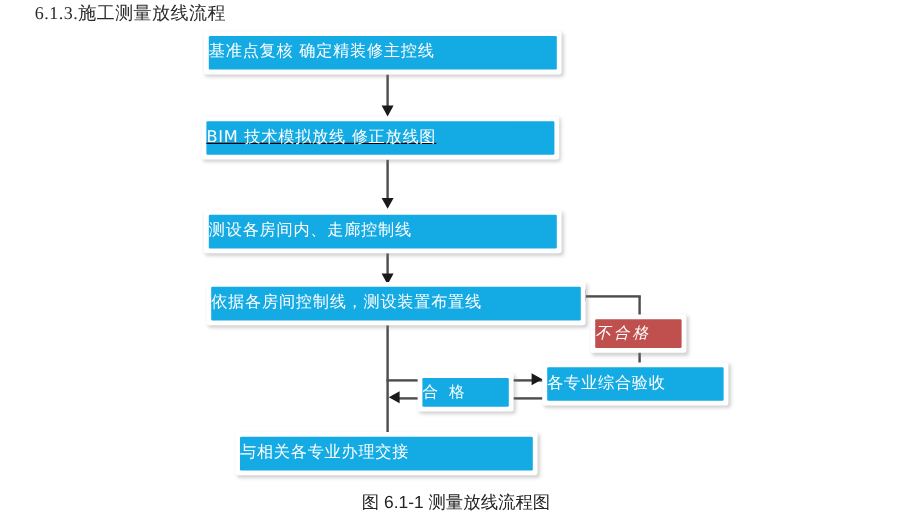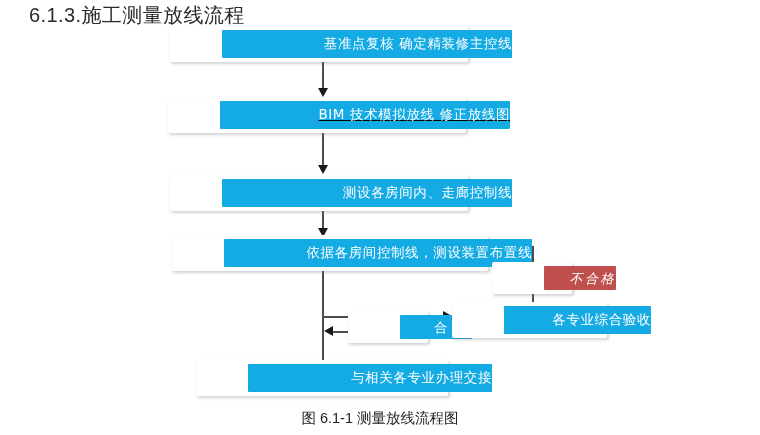--- a/index.html
+++ b/index.html
@@ -19,22 +19,22 @@
     position: absolute;
     left: 0; top: 0;
     width: 760px;
     height: 435px;
   }
 
   .heading {
     position: absolute;
     left: 29px;
     top: 2px;
-    font-family: Liberation Sans, sans-serif;
-    font-size: 20px;
+    font-family: Liberation Serif, serif;
+    font-size: 15px;
     color: #2b2b2b;
     letter-spacing: 0.4px;
     white-space: nowrap;
   }
 
   .caption {
     position: absolute;
     left: 0;
     top: 409px;
     width: 760px;
@@ -53,23 +53,22 @@
     padding: 4px;
     border-radius: 2px;
     box-shadow: 1.5px 2px 3px rgba(120,120,120,0.33);
   }
   .node .fill {
     width: 100%;
     height: 100%;
     box-sizing: border-box;
     display: flex;
     align-items: center;
-    justify-content: flex-end;
+    justify-content: flex-start;
     border-radius: 1px;
-    margin-left: 48px;
   }
   .node.blue .fill {
     background: #14AAE4;
   }
   .node.red .fill {
     background: #C0504D;
   }
   .node .label {
     color: #ffffff;
     font-family: "DejaVu Sans", "Liberation Sans", sans-serif;

